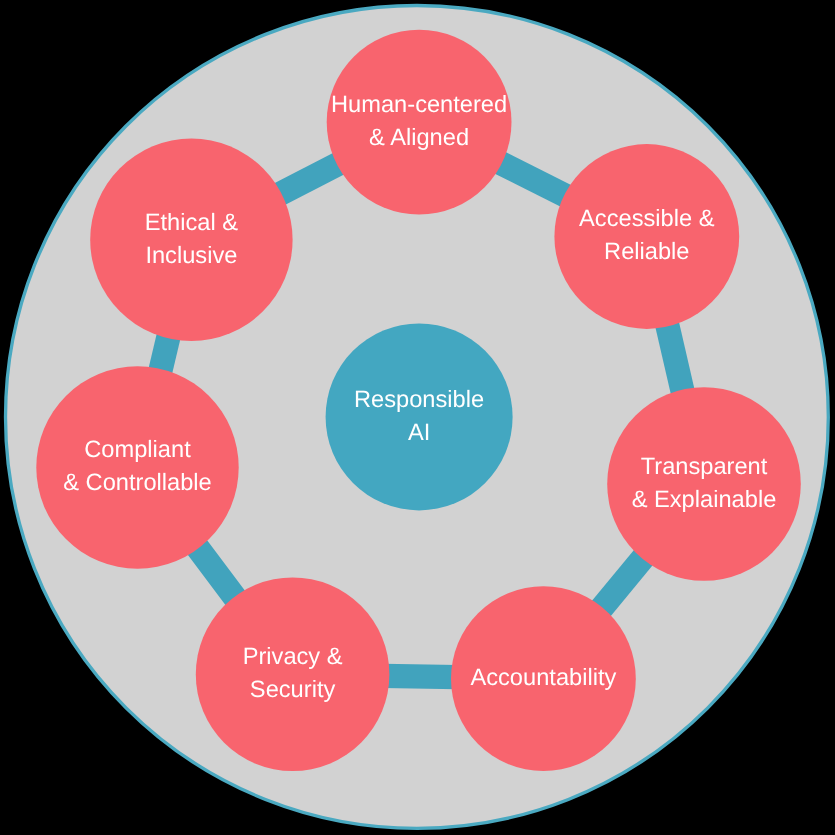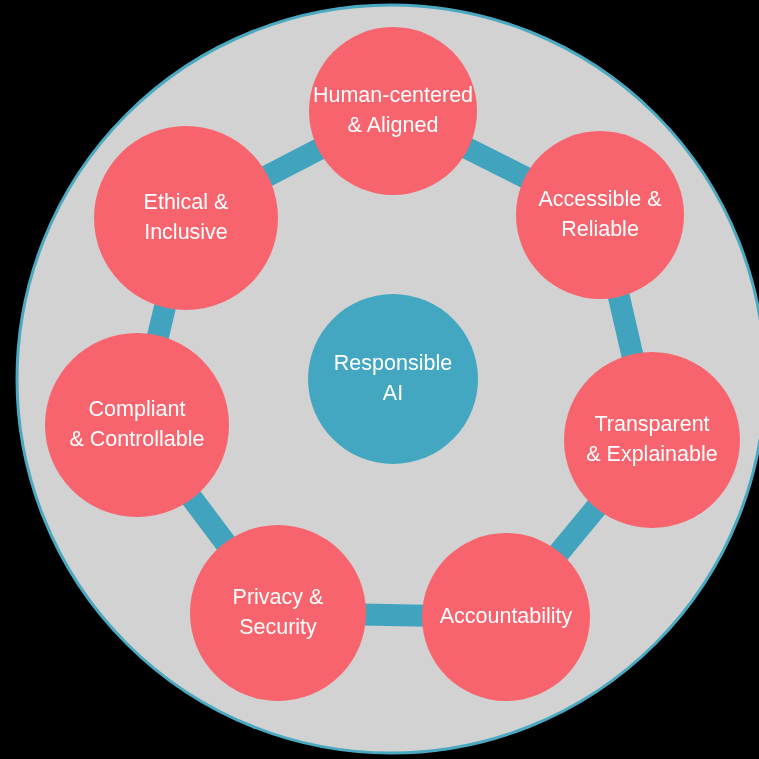--- a/index.html
+++ b/index.html
@@ -11,21 +11,20 @@
     width: 759px;
     height: 759px;
     overflow: hidden;
     font-family: "Liberation Sans", sans-serif;
   }
   #stage {
     position: relative;
     width: 699px;
     height: 759px;
     background: #000000;
-    margin-left: 12px;
   }
   svg.diagram {
     display: block;
     width: 759px;
     height: 759px;
   }
   text {
     font-family: "Liberation Sans", sans-serif;
     fill: #ffffff;
     text-anchor: middle;

